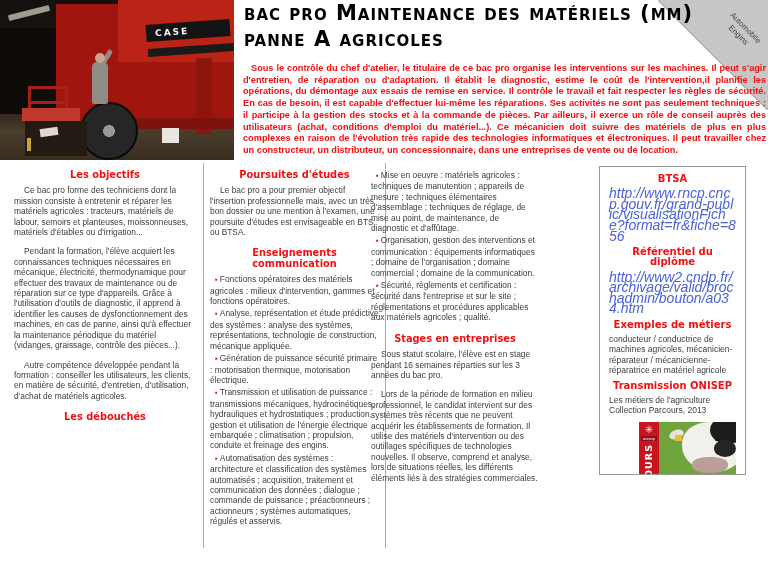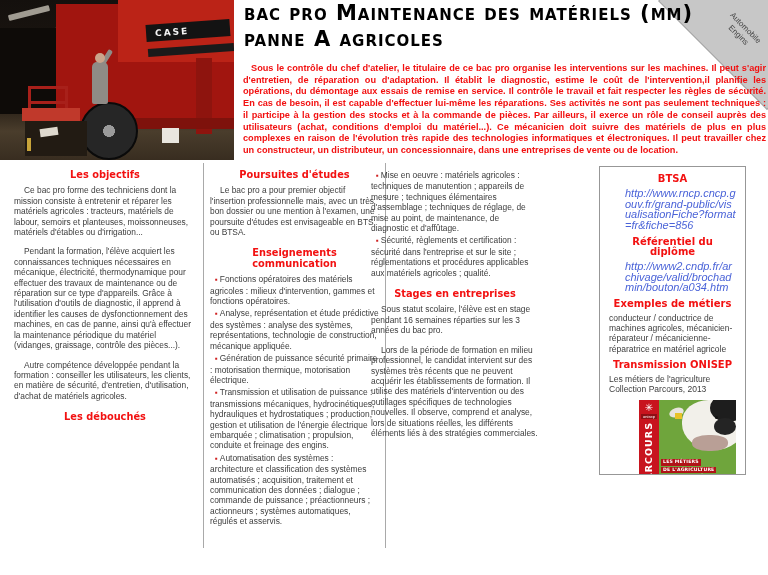--- a/index.html
+++ b/index.html
@@ -67,21 +67,21 @@
   .bullet{margin:0 0 2px 0;text-indent:5px;}
   .bmark{color:#cf2020;font-size:8px;margin-right:2px;}
 
   
   .col4{position:absolute;left:599px;top:166px;width:147px;height:309px;border:1px solid #979797;
     box-sizing:border-box;padding:7px 9px 5px 9px;font-size:8.5px;line-height:10.2px;overflow:hidden;}
   .col4 .h{margin:0 0 4px 0;font-size:10px;}
   .col4 .h.later{margin-top:3px;}
   .col4 p{margin:0 0 6px 0;text-indent:0;}
   .link{display:block;color:#4a63d8;font-style:italic;word-break:break-all;text-decoration:none;
-    font-size:11px;line-height:10.6px;margin:0 0 6px 16px;}
+    font-size:14px;line-height:10.6px;margin:0 0 6px 0;}
 
   
   .cover{position:relative;margin:2px 0 0 auto;width:97px;height:86px;display:flex;}
   .spine{width:20px;background:#c8141e;display:flex;flex-direction:column;align-items:center;}
   .spine-logo{color:#ffffff;font-size:10px;line-height:11px;margin-top:2px;}
   .spine-pub{color:#ffffff;font-size:4px;line-height:5px;background:#8e0e14;padding:0 2px;margin-top:1px;}
   .spine-text{writing-mode:vertical-rl;transform:rotate(180deg);color:#ffffff;font-weight:bold;
     font-size:9.5px;letter-spacing:1px;margin-top:3px;font-family:"DejaVu Sans",sans-serif;}
   .cover-main{flex:1;background:#6fa53c;position:relative;overflow:hidden;}
   .cow-head{position:absolute;right:-8px;top:0;width:62px;height:50px;background:#f2f0ea;
@@ -158,20 +158,21 @@
   <div class="h later">Enseignements communication</div>
   <div class="bullet"><span class="bmark">▪</span><span>Fonctions opératoires des matériels agricoles : milieux d'intervention, gammes et fonctions opératoires.</span></div>
   <div class="bullet"><span class="bmark">▪</span><span>Analyse, représentation et étude prédictive des systèmes : analyse des systèmes, représentations, technologie de construction, mécanique appliquée.</span></div>
   <div class="bullet"><span class="bmark">▪</span><span>Génération de puissance sécurité primaire : motorisation thermique, motorisation électrique.</span></div>
   <div class="bullet"><span class="bmark">▪</span><span>Transmission et utilisation de puissance : transmissions mécaniques, hydrocinétiques, hydrauliques et hydrostatiques ; production, gestion et utilisation de l'énergie électrique embarquée ; climatisation ; propulsion, conduite et freinage des engins.</span></div>
   <div class="bullet"><span class="bmark">▪</span><span>Automatisation des systèmes : architecture et classification des systèmes automatisés ; acquisition, traitement et communication des données ; dialogue ; commande de puissance ; préactionneurs ; actionneurs ; systèmes automatiques, régulés et asservis.</span></div>
 </div>
 
 <div class="col col3">
   <div class="bullet"><span class="bmark">▪</span><span>Mise en oeuvre : matériels agricoles : techniques de manutention ; appareils de mesure ; techniques élémentaires d'assemblage ; techniques de réglage, de mise au point, de maintenance, de diagnostic et d'affûtage.</span></div>
+  <div class="bullet"><span class="bmark">▪</span><span>Organisation, gestion des interventions et communication : équipements informatiques ; domaine de l'organisation ; domaine commercial ; domaine de la communication.</span></div>
   <div class="bullet"><span class="bmark">▪</span><span>Sécurité, règlements et certification : sécurité dans l'entreprise et sur le site ; réglementations et procédures applicables aux matériels agricoles ; qualité.</span></div>
   <div class="h later">Stages en entreprises</div>
   <p>Sous statut scolaire, l'élève est en stage pendant 16 semaines réparties sur les 3 années du bac pro.</p>
   <p>Lors de la période de formation en milieu professionnel, le candidat intervient sur des systèmes très récents que ne peuvent acquérir les établissements de formation. Il utilise des matériels d'intervention ou des outillages spécifiques de technologies nouvelles. Il observe, comprend et analyse, lors de situations réelles, les différents éléments liés à des stratégies commerciales.</p>
 </div>
 
 <div class="col4">
   <div class="h">BTSA</div>
   <a class="link" href="#">http://www.rncp.cncp.gouv.fr/grand-public/visualisationFiche?format=fr&amp;fiche=856</a>
   <div class="h later">Référentiel du diplôme</div>

